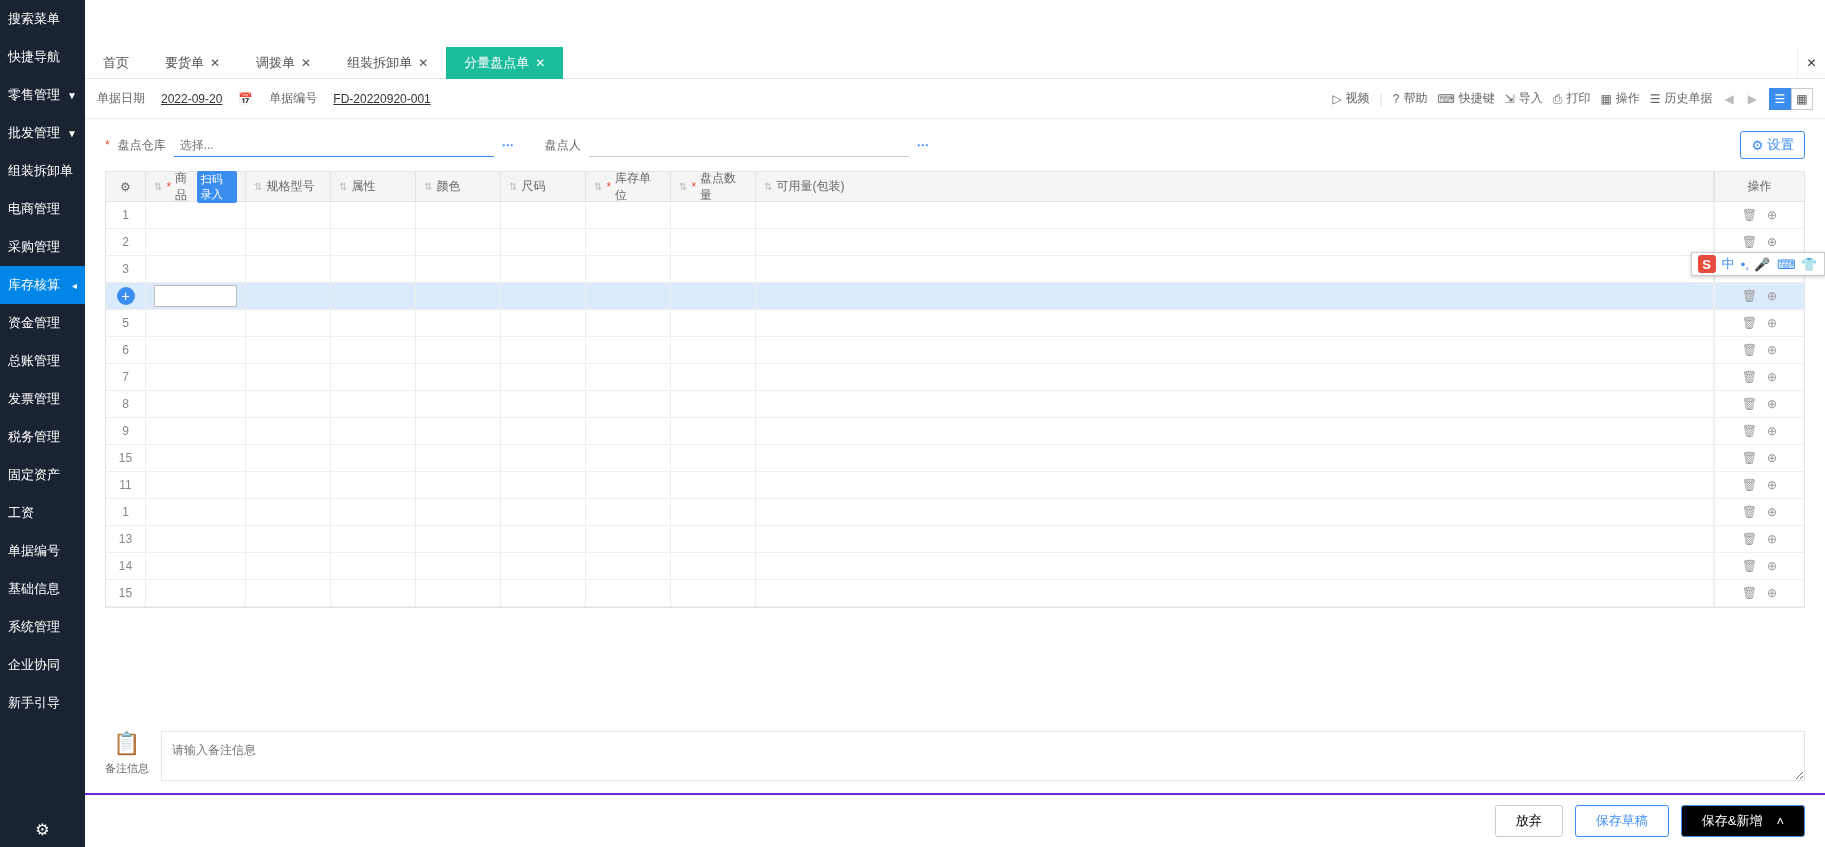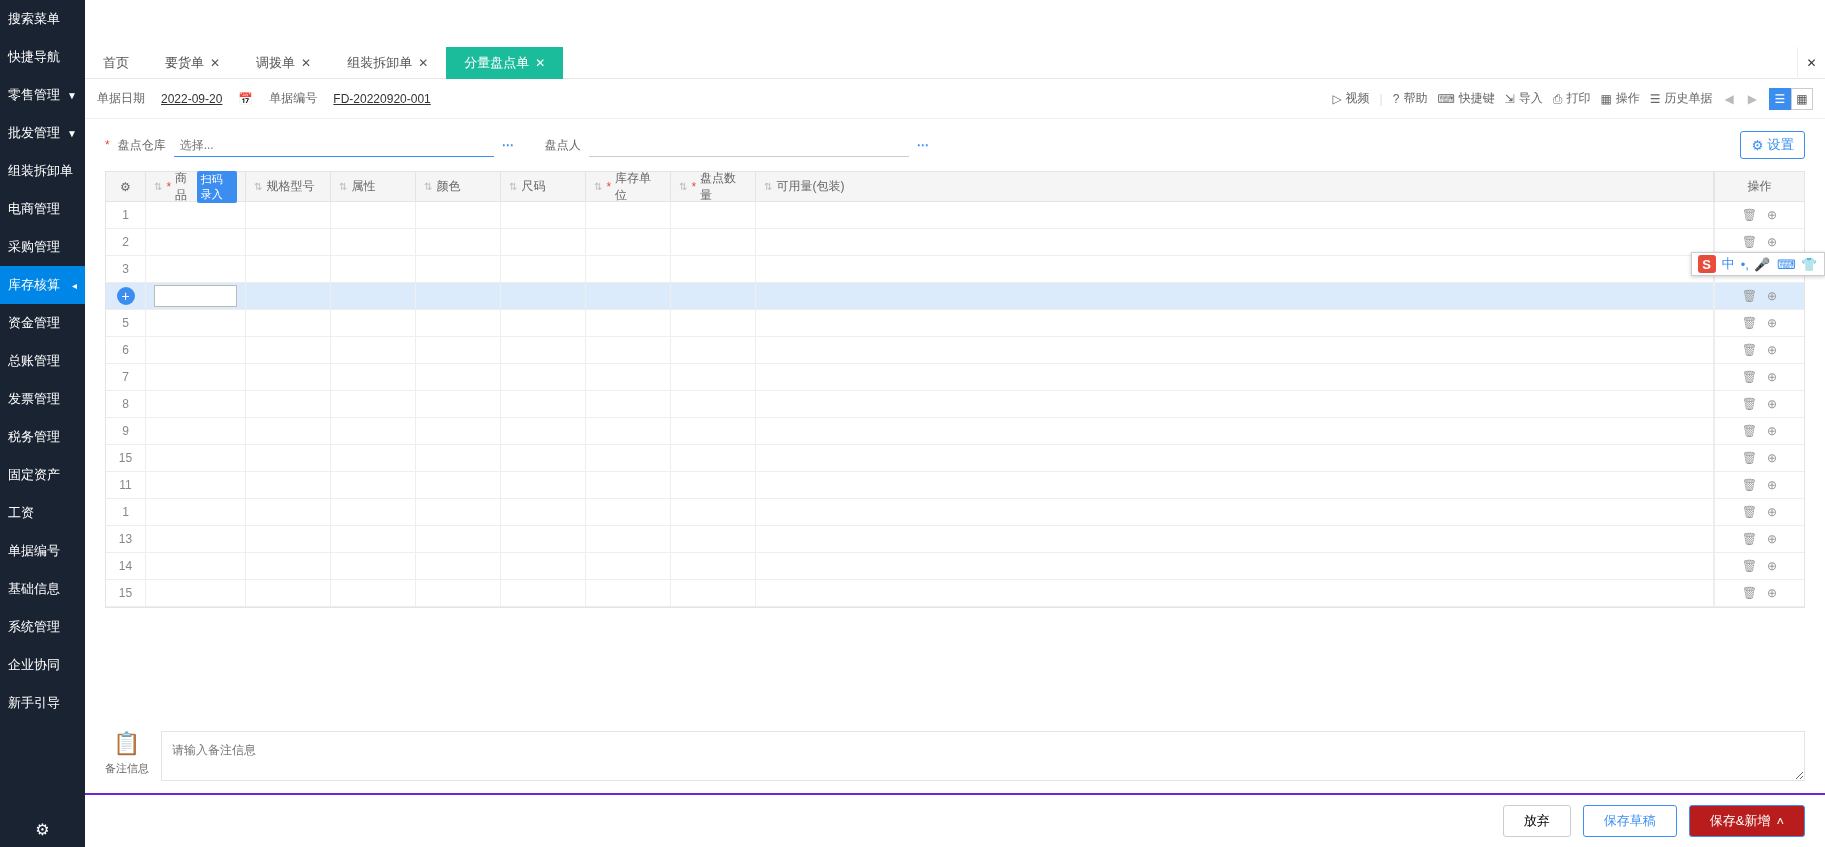--- a/index.html
+++ b/index.html
@@ -67,21 +67,21 @@
 .gf-cell { display:flex; align-items:center; padding:0 8px; border-right:1px solid #eee; }
 .gf-cell:last-child{border-right:none;}
 .gf-cell.col-qty { justify-content:flex-end; font-weight:bold; }
 .remark-wrap { display:flex; align-items:flex-start; padding:12px 20px; gap:12px; }
 .remark-icon-block { display:flex; flex-direction:column; align-items:center; gap:4px; color:#1bbc9b; }
 .remark-icon { font-size:22px; }
 .remark-label { font-size:11px; color:#666; }
 .remark-input { flex:1; border:1px solid #e4e4e4; padding:10px; min-height:42px; font-size:12px; }
 .footer-actions { border-top:2px solid #6d28d9; padding:10px 20px; display:flex; justify-content:flex-end; gap:12px; }
 .btn { padding:6px 20px; border-radius:3px; cursor:pointer; font-size:13px; border:1px solid #ccc; background:#fff; }
-.btn.primary { background:#b91c1c; color:#fff; border-color:#3d8ef7; display:flex; align-items:center; gap:6px; }
+.btn.primary { background:#000000; color:#fff; border-color:#3d8ef7; display:flex; align-items:center; gap:14px; }
 .btn.outline-blue { border-color:#3d8ef7; color:#3d8ef7; }
 .ime-bar { position:fixed; right:0; top:252px; background:#fff; border:1px solid #ccc; box-shadow:0 1px 4px rgba(0,0,0,.2); display:flex; align-items:center; padding:2px 6px; gap:6px; font-size:13px; }
 .ime-logo { background:#e74c3c; color:#fff; width:18px; height:18px; display:flex; align-items:center; justify-content:center; border-radius:3px; font-weight:bold; }
 .ime-item { color:#3b8ef0; }
 </style>
 </head>
 <body>
 
 <div class="app">
   <div class="sidebar">

